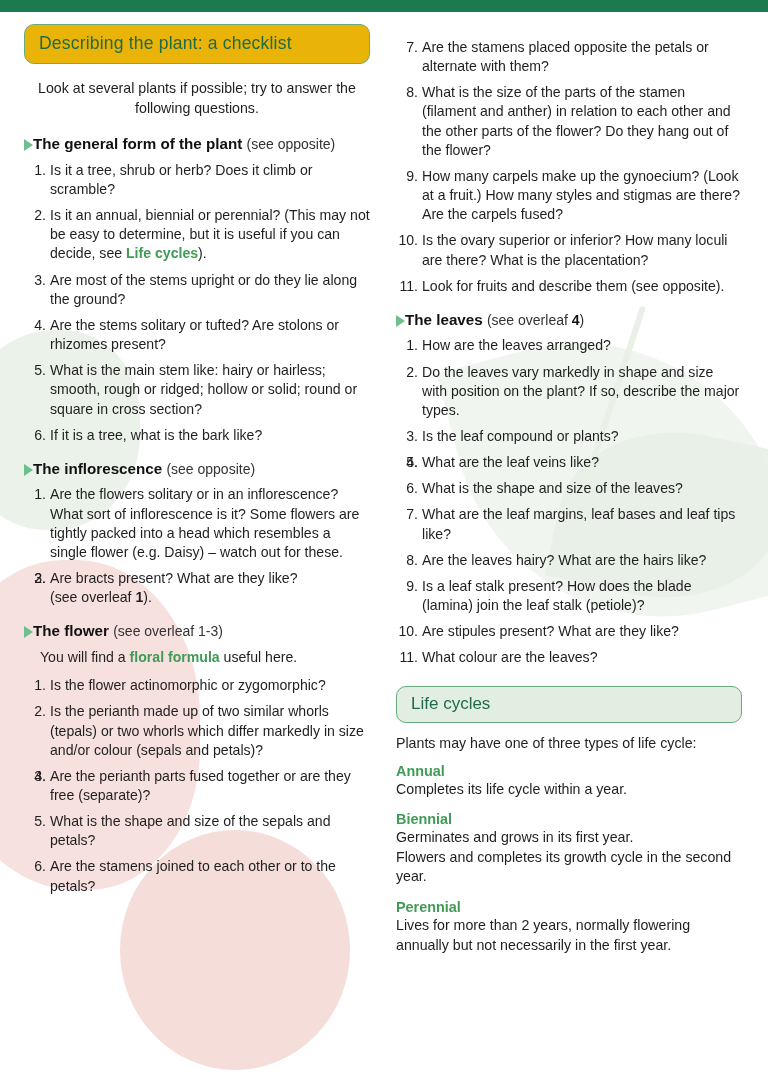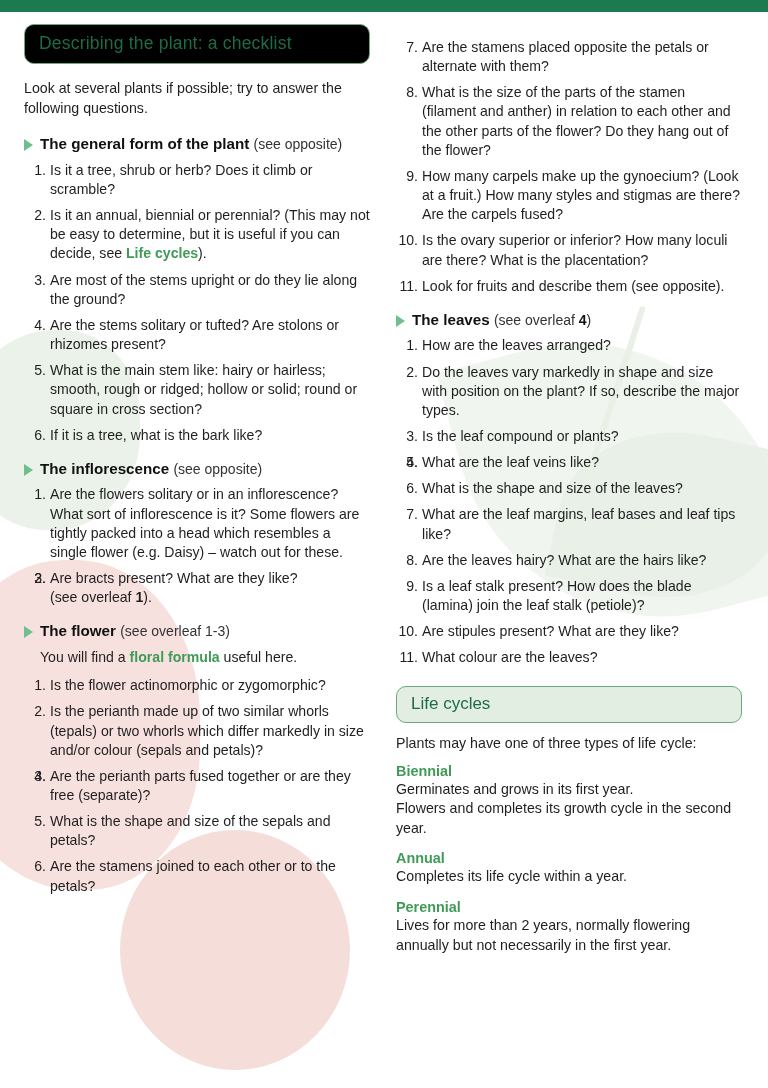--- a/index.html
+++ b/index.html
@@ -72,40 +72,40 @@
     z-index: 1;
     padding: 24px 24px 0 24px;
     display: flex;
     gap: 26px;
   }
   .col { width: 346px; }
 
   .banner {
     border: 1.5px solid #6aab7e;
     border-radius: 10px 10px 10px 10px;
-    background: #000000;
+    background: #eab308;
     padding: 8px 14px 9px 14px;
     margin-bottom: 14px;
   }
   .banner-title {
     color: #1f6b45;
     font-size: 17.5px;
     letter-spacing: .2px;
   }
   .intro {
     font-size: 14.2px;
     line-height: 1.42;
     margin: 0 0 16px 0;
     color: #1f1f1f;
+    text-align: center;
   }
 
   .section-head {
     display: flex;
     align-items: flex-start;
-    gap: 7px;
     margin: 12px 0 7px 0;
   }
   .tri {
     width: 0; height: 0;
     border-left: 9px solid #6fbf8e;
     border-top: 6px solid transparent;
     border-bottom: 6px solid transparent;
     margin-top: 5px;
     flex: none;
   }
@@ -274,27 +274,27 @@
       <li><span class="num">10.</span><span>Are stipules present? What are they like?</span></li>
       <li><span class="num">11.</span><span>What colour are the leaves?</span></li>
     </ol>
 
     <div class="lc-banner">
       <div class="lc-title">Life cycles</div>
     </div>
     <p class="lc-intro">Plants may have one of three types of life cycle:</p>
 
     <div>
+      <div class="lc-term">Annual</div>
+      <div class="lc-def">Completes its life cycle within a year.</div>
+    </div>
+    <div>
       <div class="lc-term">Biennial</div>
       <div class="lc-def" style="white-space:pre-line;">Germinates and grows in its first year.
 Flowers and completes its growth cycle in the second year.</div>
     </div>
     <div>
-      <div class="lc-term">Annual</div>
-      <div class="lc-def">Completes its life cycle within a year.</div>
-    </div>
-    <div>
       <div class="lc-term">Perennial</div>
       <div class="lc-def">Lives for more than 2 years, normally flowering annually but not necessarily in the first year.</div>
     </div>
 
   </div>
 </div>
 
 </body></html>

